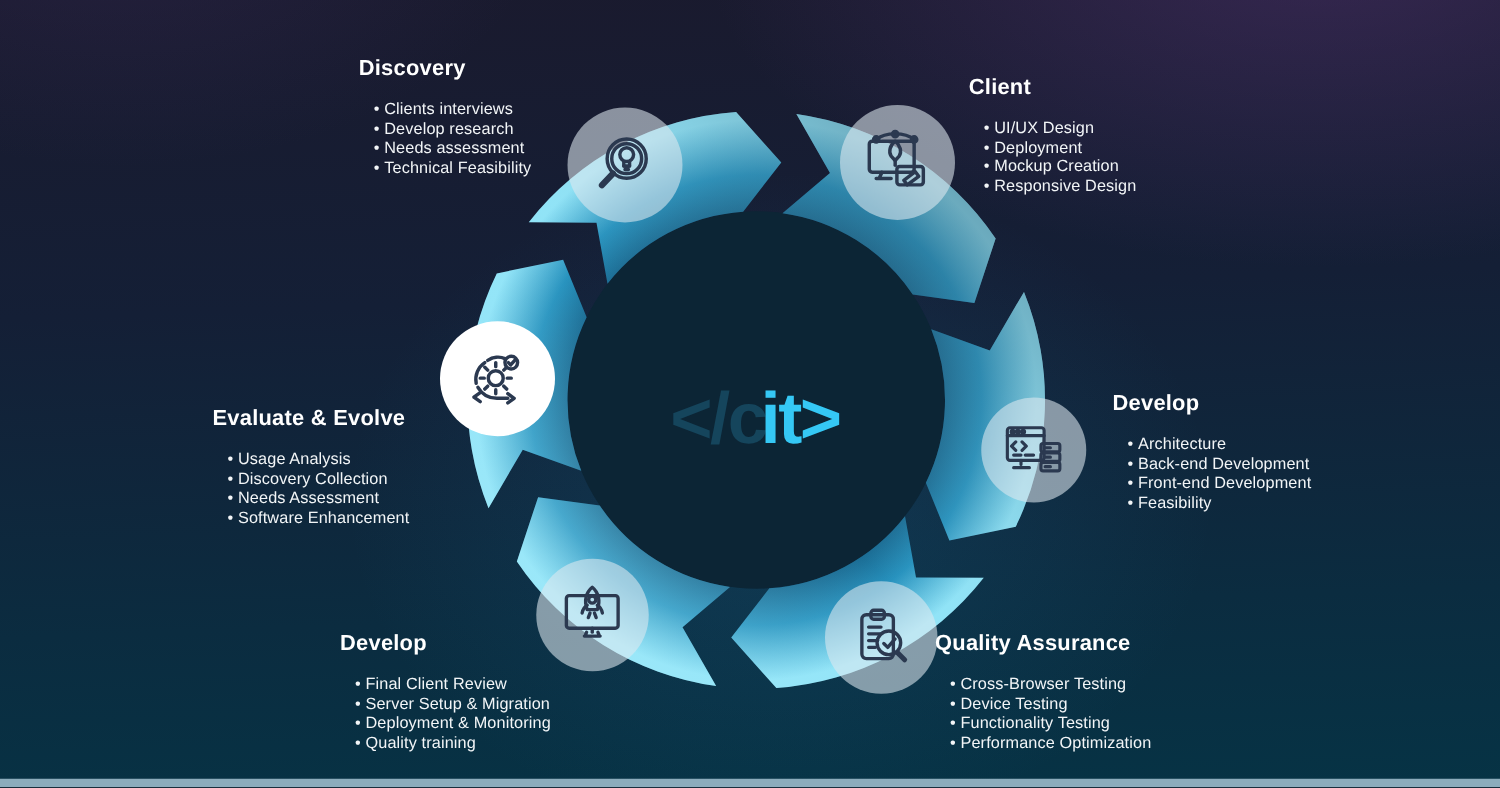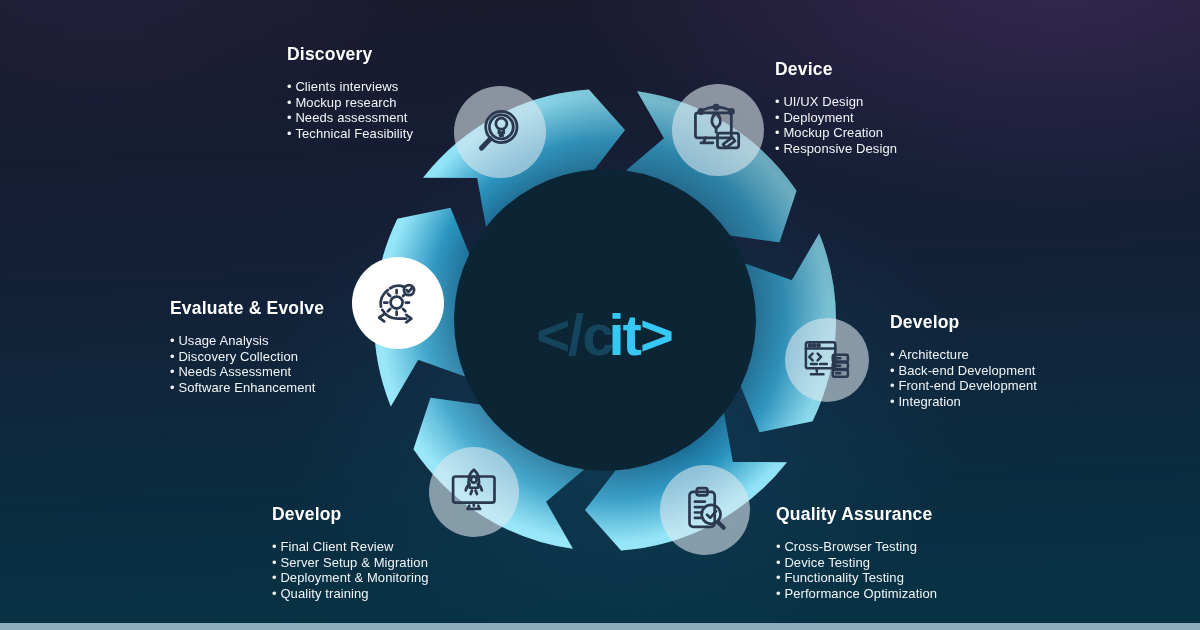--- a/index.html
+++ b/index.html
@@ -17,21 +17,21 @@
     display:flex;align-items:center;justify-content:center}
   .badge.solid{background:#ffffff}
   .badge svg{width:64%;height:64%;fill:none;stroke:#2b3950;stroke-width:3;
     stroke-linecap:round;stroke-linejoin:round}
   .logo{position:absolute;left:504px;top:292px;width:200px;text-align:center;
     font-weight:700;font-size:58px;letter-spacing:-2px;line-height:86px;white-space:nowrap}
   .logo .dim{color:#15455c}
   .logo .bright{color:#35c8f5;margin-left:-4px}
   .stage{position:absolute;color:#ffffff}
   .stage h2{margin:0 0 14px;font-size:17.5px;line-height:21px;font-weight:700;letter-spacing:.2px}
-  .stage ul{list-style:none;margin:0;padding:0}
+  .stage ul{list-style:none;margin:12px;padding:0}
   .stage li{font-size:13px;line-height:15.6px;color:#f2f5f7;letter-spacing:.1px;white-space:nowrap}
   .stage li::before{content:"\2022\00a0"}
   .bottom-bar{position:absolute;left:0;right:0;bottom:0;height:7px;background:#8cacbc}
 </style>
 </head>
 <body>
 
 <div class="canvas">
 
   <svg id="cycle-ring" viewBox="0 0 1200 630">
@@ -141,67 +141,67 @@
       <path d="M23 15.5c4.5-3 10.5-3.5 15-1.5"></path>
       <circle cx="43.5" cy="17.5" r="5.5"></circle>
       <path d="M41 17.5l2 2 3.5-4"></path>
     </svg>
   </div>
 
   <section class="stage" style="left:287px;top:44px">
     <h2>Discovery</h2>
     <ul>
       <li>Clients interviews</li>
-      <li>Mockup research</li>
+      <li>Develop research</li>
       <li>Needs assessment</li>
       <li>Technical Feasibility</li>
     </ul>
   </section>
 
   <section class="stage" style="left:775px;top:59px">
-    <h2>Device</h2>
+    <h2>Client</h2>
     <ul>
       <li>UI/UX Design</li>
       <li>Deployment</li>
       <li>Mockup Creation</li>
       <li>Responsive Design</li>
     </ul>
   </section>
 
   <section class="stage" style="left:890px;top:312px">
     <h2>Develop</h2>
     <ul>
       <li>Architecture</li>
       <li>Back-end Development</li>
       <li>Front-end Development</li>
-      <li>Integration</li>
-    </ul>
-  </section>
-
-  <section class="stage" style="left:776px;top:504px">
+      <li>Feasibility</li>
+    </ul>
+  </section>
+
+  <section class="stage" style="left:748px;top:504px">
     <h2>Quality Assurance</h2>
     <ul>
       <li>Cross-Browser Testing</li>
       <li>Device Testing</li>
       <li>Functionality Testing</li>
       <li>Performance Optimization</li>
     </ul>
   </section>
 
   <section class="stage" style="left:272px;top:504px">
     <h2>Develop</h2>
     <ul>
       <li>Final Client Review</li>
       <li>Server Setup &amp; Migration</li>
       <li>Deployment &amp; Monitoring</li>
       <li>Quality training</li>
     </ul>
   </section>
 
-  <section class="stage" style="left:170px;top:298px">
+  <section class="stage" style="left:170px;top:324px">
     <h2>Evaluate &amp; Evolve</h2>
     <ul>
       <li>Usage Analysis</li>
       <li>Discovery Collection</li>
       <li>Needs Assessment</li>
       <li>Software Enhancement</li>
     </ul>
   </section>
 
   <div class="bottom-bar" style="background: rgb(140, 172, 188);"></div>

